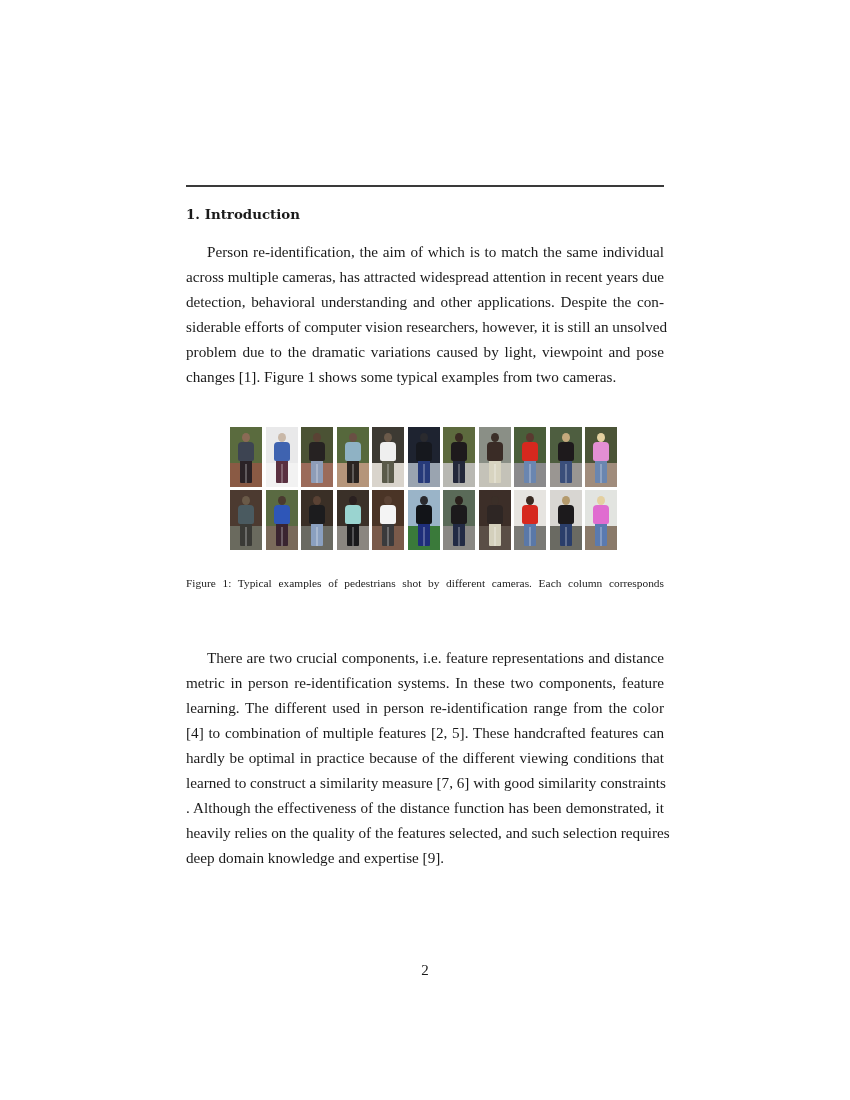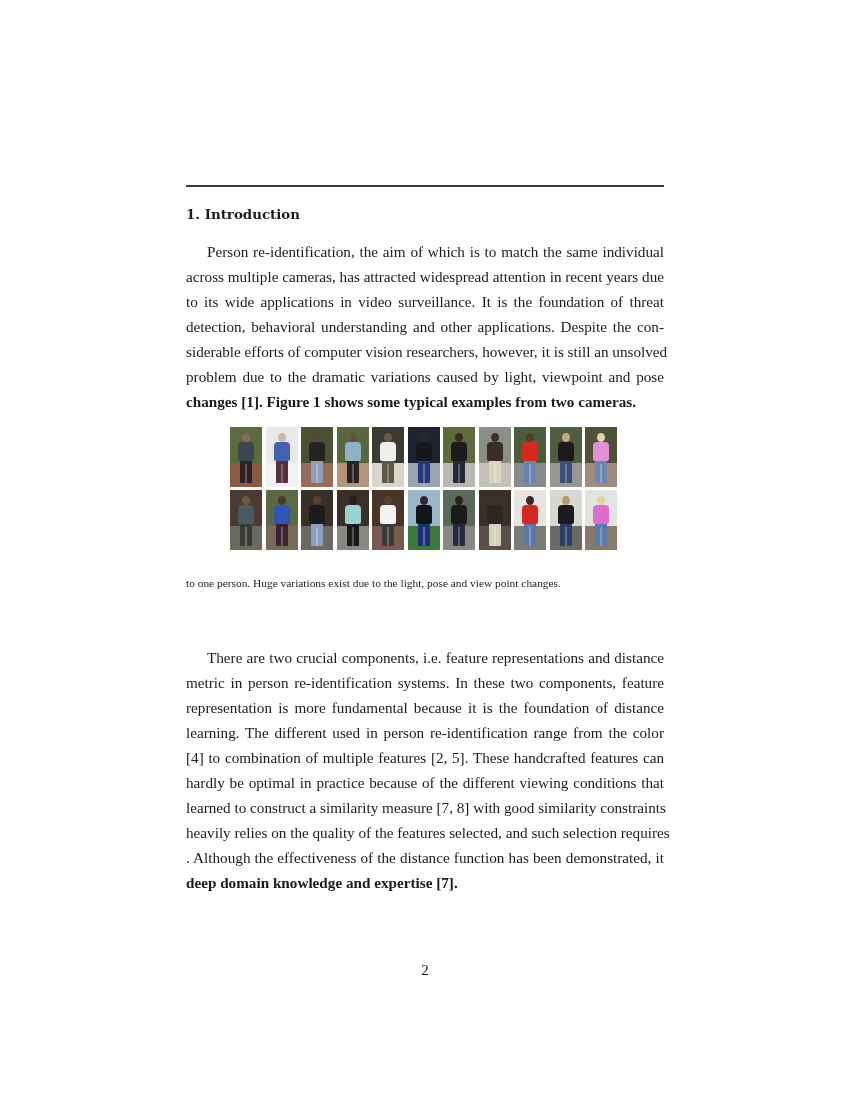--- a/index.html
+++ b/index.html
@@ -4,21 +4,21 @@
 <style>
   html, body { margin: 0; padding: 0; background: #ffffff; }
   body { width: 850px; height: 1100px; position: relative; overflow: hidden;
          font-family: "DejaVu Serif", "Liberation Serif", serif; color: #1a1a1a; }
   .top-rule { position: absolute; left: 186px; top: 185px; width: 478px; height: 2px; background: #3a3a3a; }
   .section-title { position: absolute; left: 186px; top: 206px; font-weight: bold; font-size: 13.4px;
                    font-family: "DejaVu Serif", serif; letter-spacing: 0; }
   .para { position: absolute; left: 186px; width: 478px; font-size: 13.4px; line-height: 25px;
           text-align: justify; font-family: "Liberation Serif", serif; font-size: 15.2px; }
   .para .line { display: block; white-space: nowrap; text-align: justify; text-align-last: justify; height: 25px; }
-  .para .line.last { text-align-last: left; font-weight: bold; }
+  .para .line.last { text-align-last: left; }
   .p1 { top: 239px; }
   .p2 { top: 645px; }
   .figure { position: absolute; left: 230px; top: 427px; width: 390px; height: 124px; }
   .fig-row { position: absolute; left: 0; height: 60px; width: 390px; }
   .fig-row.r0 { top: 0; }
   .fig-row.r1 { top: 63px; }
   .tile { position: absolute; top: 0; width: 32px; height: 60px; overflow: hidden; }
   .tile .ground { position: absolute; left: 0; bottom: 0; width: 100%; height: 40%; }
   .tile .head { position: absolute; left: 12px; top: 6px; width: 8px; height: 9px; border-radius: 50%; }
   .tile .torso { position: absolute; left: 8px; top: 15px; width: 16px; height: 19px; border-radius: 4px 4px 2px 2px; }
@@ -34,21 +34,20 @@
 </head>
 <body>
 
 <div class="top-rule"></div>
 
 <div class="section-title">1.  Introduction</div>
 
 <div class="para p1">
   <span class="line" style="text-indent:21px">Person re-identification, the aim of which is to match the same individual</span>
   <span class="line">across multiple cameras, has attracted widespread attention in recent years due</span>
-  <span class="line">to its wide applications in video surveillance.  It is the foundation of threat</span>
   <span class="line">detection, behavioral understanding and other applications.  Despite the con-</span>
   <span class="line">siderable efforts of computer vision researchers, however, it is still an unsolved</span>
   <span class="line">problem due to the dramatic variations caused by light, viewpoint and pose</span>
   <span class="line last">changes [1]. Figure 1 shows some typical examples from two cameras.</span>
 </div>
 
 <div class="figure" id="figure1">
   <div class="fig-row r0">
       <div class="tile" style="left: 0px; background: rgb(90, 107, 62);">
         <div class="ground" style="background: rgb(138, 90, 68);"></div>
@@ -181,29 +180,28 @@
       <div class="tile" style="left: 355px; background: rgb(226, 228, 224);">
         <div class="ground" style="background: rgb(138, 122, 106);"></div>
         <div class="legs" style="background: rgb(90, 122, 176);"></div>
         <div class="torso" style="background: rgb(224, 108, 208);"></div>
         <div class="head" style="background: rgb(228, 208, 160);"></div>
       </div>
     </div>
 </div>
 
 <div class="caption">
-  <span class="line last">to one person.  Huge variations exist due to the light, pose and view point changes.</span>
+  <span class="line">Figure 1:  Typical examples of pedestrians shot by different cameras.  Each column corresponds</span>
 </div>
 
 <div class="para p2">
   <span class="line" style="text-indent:21px">There are two crucial components, i.e.  feature representations and distance</span>
   <span class="line">metric in person re-identification systems.  In these two components, feature</span>
-  <span class="line">representation is more fundamental because it is the foundation of distance</span>
   <span class="line">learning.  The different used in person re-identification range from the color</span>
   <span class="line">[4] to combination of multiple features [2, 5].  These handcrafted features can</span>
   <span class="line">hardly be optimal in practice because of the different viewing conditions that</span>
-  <span class="line">learned to construct a similarity measure [7, 8] with good similarity constraints</span>
+  <span class="line">learned to construct a similarity measure [7, 6] with good similarity constraints</span>
+  <span class="line">. Although the effectiveness of the distance function has been demonstrated, it</span>
   <span class="line">heavily relies on the quality of the features selected, and such selection requires</span>
-  <span class="line">. Although the effectiveness of the distance function has been demonstrated, it</span>
-  <span class="line last">deep domain knowledge and expertise [7].</span>
+  <span class="line last">deep domain knowledge and expertise [9].</span>
 </div>
 
 <div class="page-number">2</div>
 
 </body></html>

